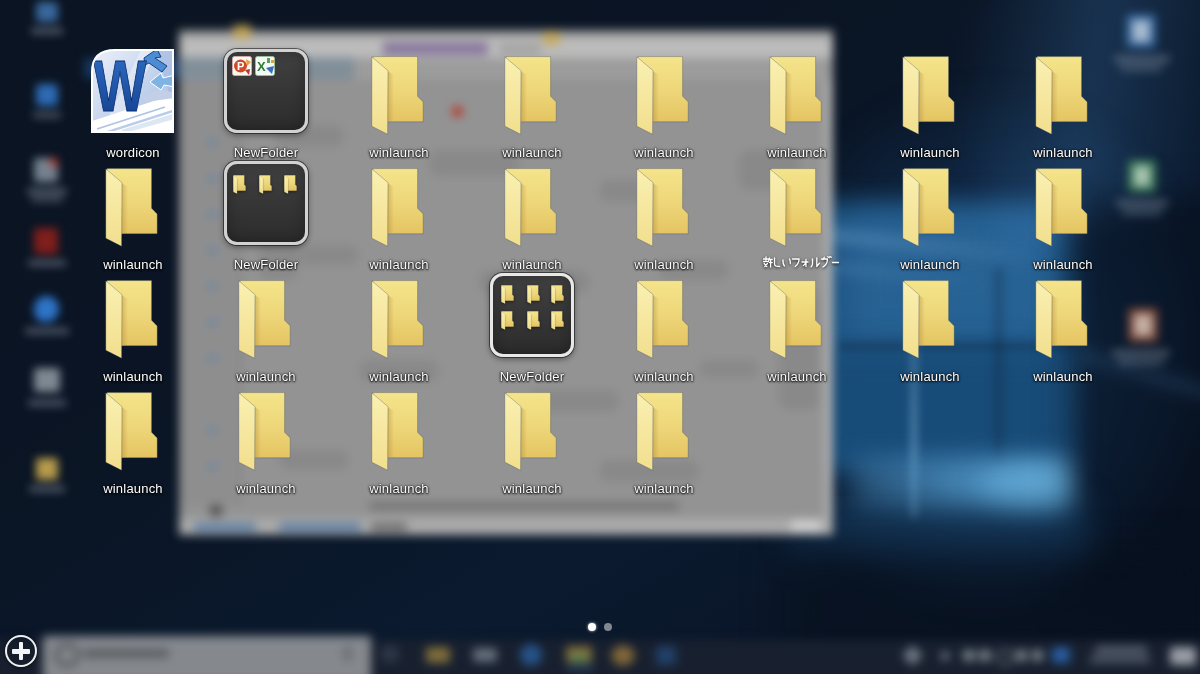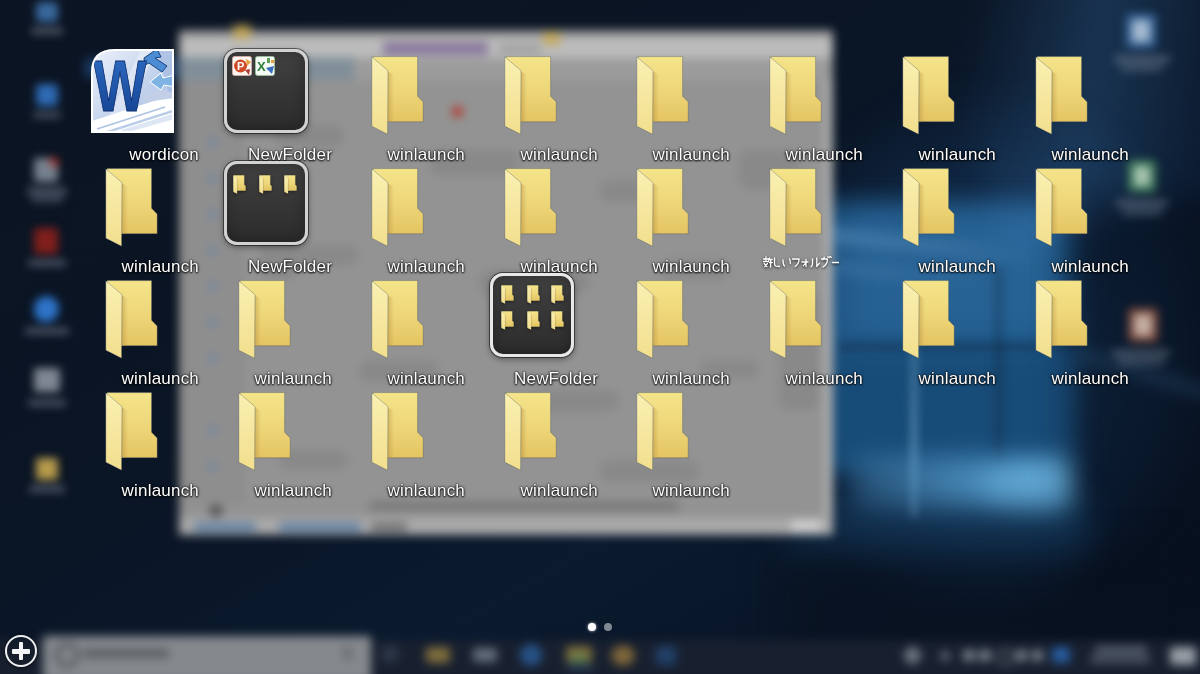--- a/index.html
+++ b/index.html
@@ -2,21 +2,21 @@
 <html><head>
 <meta charset="utf-8">
 <style>
 html,body{margin:0;padding:0}
 #screen{position:relative;width:1200px;height:674px;overflow:hidden;
   background:linear-gradient(150deg,#0b1422 0%,#0a1525 40%,#0b1a2f 65%,#081120 100%);
   font-family:"Liberation Sans",sans-serif}
 .abs{position:absolute}
 .b4{filter:blur(4px)}
 .b5{filter:blur(5px)}
-.lbl{position:absolute;width:132px;text-align:right;font-size:17px;color:#fff;
+.lbl{position:absolute;width:132px;text-align:center;font-size:13px;color:#fff;
   text-shadow:0 1px 2px rgba(0,0,0,.95),0 0 3px rgba(0,0,0,.9),0 0 1px rgba(0,0,0,.9);
   white-space:nowrap;letter-spacing:.2px}
 .nf{position:absolute;width:78px;height:78px;border-radius:13px;
   background:linear-gradient(180deg,#414141 0%,#353535 55%,#2c2c2c 100%);
   border:3px solid #d2d2d2;box-shadow:0 0 0 1px rgba(0,0,0,.5),0 2px 6px rgba(0,0,0,.45), inset 0 0 14px rgba(0,0,0,.3)}
 </style>
 </head>
 <body>
 <div id="screen">
 

